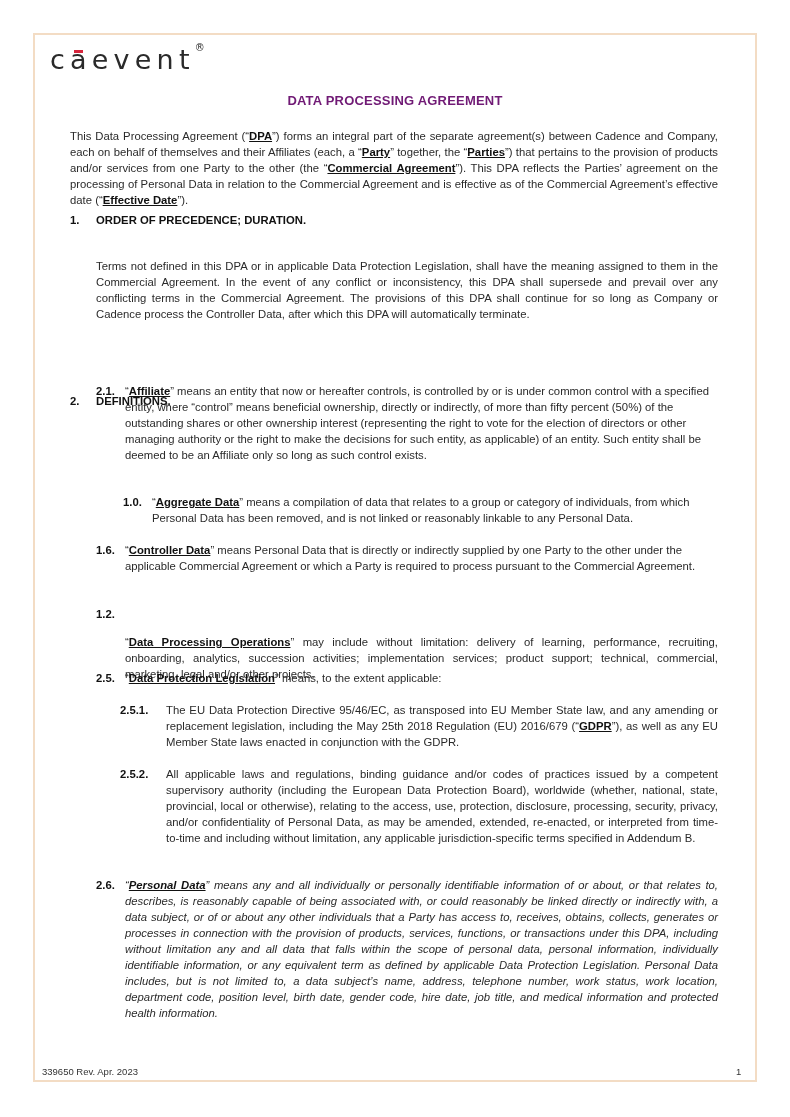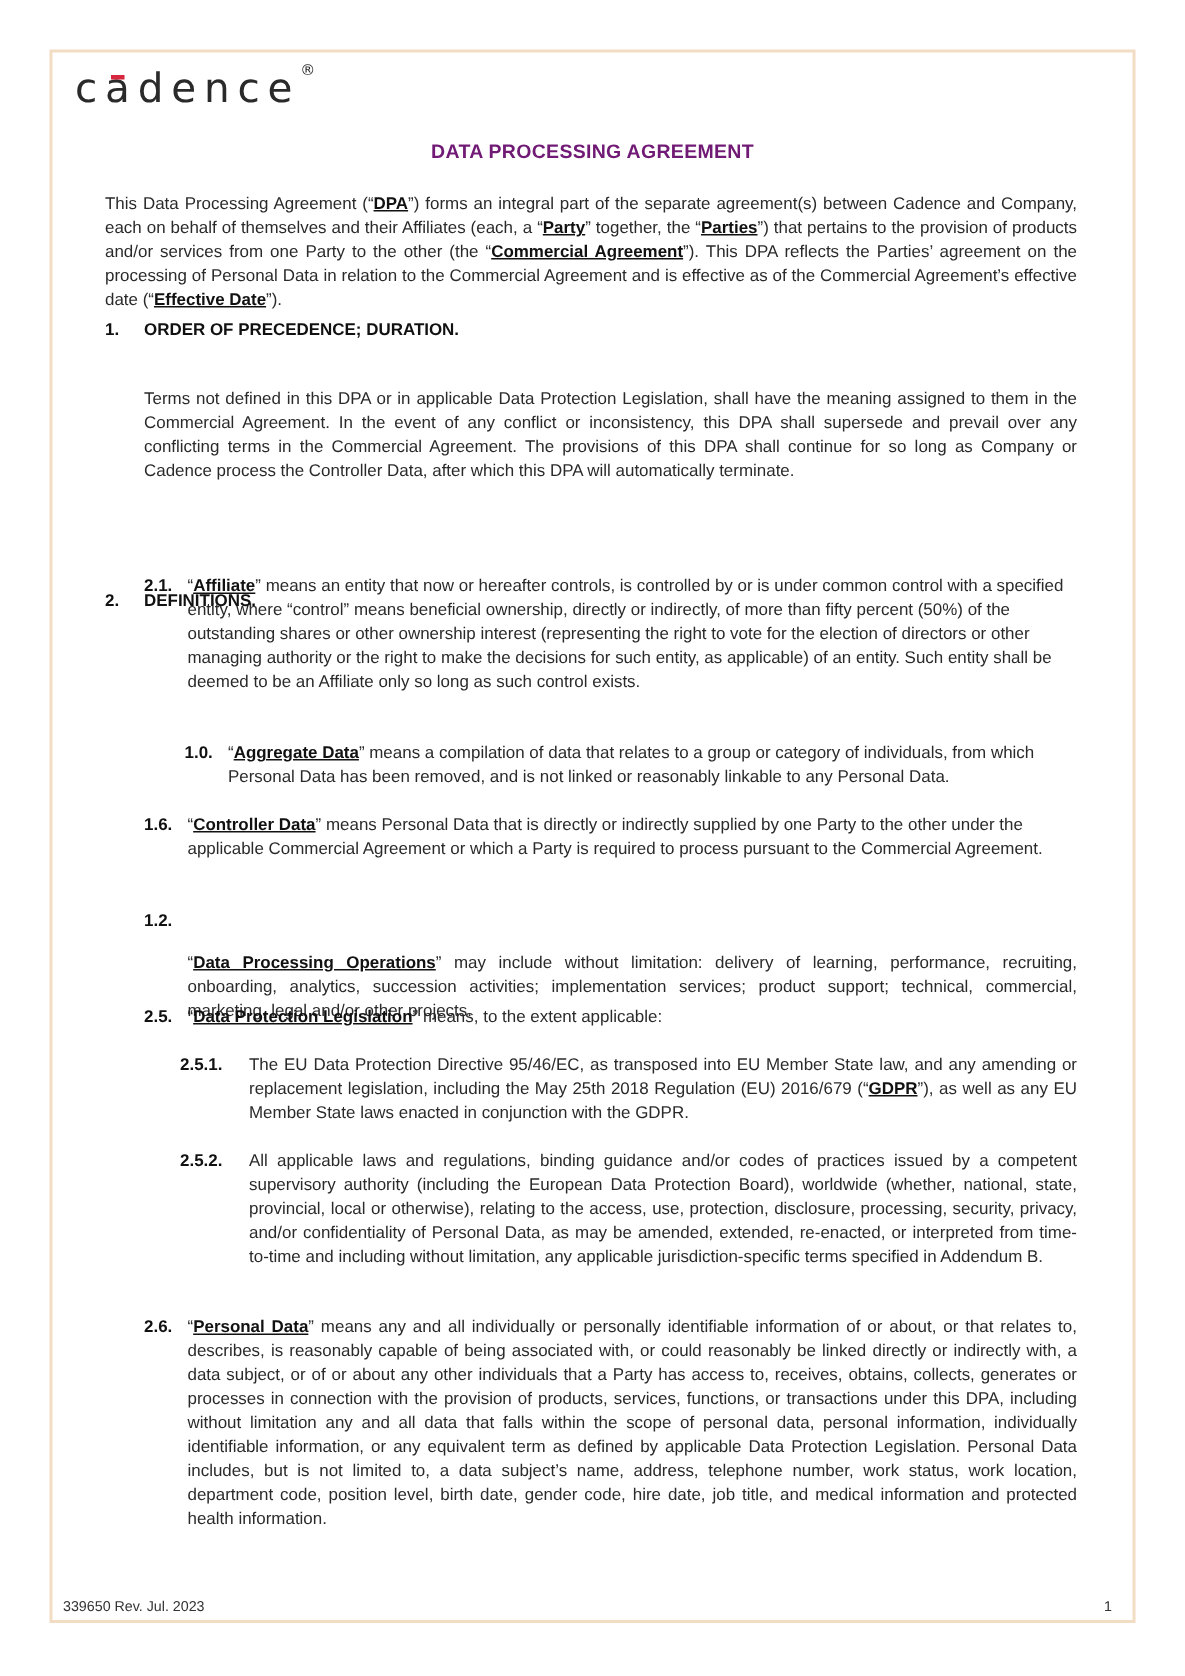--- a/index.html
+++ b/index.html
@@ -20,21 +20,21 @@
     .footer-left { position: absolute; left: 42px; top: 1066px; font-size: 9.5px; color: #333; }
     .footer-right { position: absolute; left: 736px; top: 1066px; font-size: 9.5px; color: #333; }
     .j { text-align: justify; }
   </style>
 </head>
 <body>
 
 <div class="page-frame"></div>
 
 <div class="logo">
-  <span>c</span><span class="a-wrap"><span class="macron"></span><span>a</span></span><span>dence</span><span class="reg">®</span>
+  <span>c</span><span class="a-wrap"><span class="macron"></span><span>a</span></span><span>event</span><span class="reg">®</span>
 </div>
 
 <div class="title">DATA PROCESSING AGREEMENT</div>
 
 <div class="para intro"><span>This Data Processing Agreement (“</span><span class="term">DPA</span><span>”) forms an integral part of the separate agreement(s) between Cadence and Company, each on behalf of themselves and their Affiliates (each, a “</span><span class="term">Party</span><span>” together, the “</span><span class="term">Parties</span><span>”) that pertains to the provision of products and/or services from one Party to the other (the “</span><span class="term">Commercial Agreement</span><span>”). This DPA reflects the Parties’ agreement on the processing of Personal Data in relation to the Commercial Agreement and is effective as of the Commercial Agreement’s effective date (“</span><span class="term">Effective Date</span><span>”).</span></div>
 
 <div class="section-head" style="top:214px;">
   <span class="num">1.</span><span>ORDER OF PRECEDENCE; DURATION.</span>
 </div>
 <div class="para" style="left:96px; top:258px; width:622px;">Terms not defined in this DPA or in applicable Data Protection Legislation, shall have the meaning assigned to them in the Commercial Agreement. In the event of any conflict or inconsistency, this DPA shall supersede and prevail over any conflicting terms in the Commercial Agreement. The provisions of this DPA shall continue for so long as Company or Cadence process the Controller Data, after which this DPA will automatically terminate.</div>
@@ -85,19 +85,19 @@
   </div>
 </div>
 
 <div class="item" style="left:120px; top:766px; width:598px;">
   <span class="num">2.5.2.</span>
   <div style="padding-left:46px; text-align:justify;">All applicable laws and regulations, binding guidance and/or codes of practices issued by a competent supervisory authority (including the European Data Protection Board), worldwide (whether, national, state, provincial, local or otherwise), relating to the access, use, protection, disclosure, processing, security, privacy, and/or confidentiality of Personal Data, as may be amended, extended, re-enacted, or interpreted from time-to-time and including without limitation, any applicable jurisdiction-specific terms specified in Addendum B.</div>
 </div>
 
 <div class="item" style="left:96px; top:877px; width:622px;">
   <span class="num">2.6.</span>
-  <div style="padding-left:29px; text-align:justify;">
+  <div style="padding-left:29px; text-align:justify;font-style:italic;">
     <span>“</span><span class="term">Personal Data</span><span>” means any and all individually or personally identifiable information of or about, or that relates to, describes, is reasonably capable of being associated with, or could reasonably be linked directly or indirectly with, a data subject, or of or about any other individuals that a Party has access to, receives, obtains, collects, generates or processes in connection with the provision of products, services, functions, or transactions under this DPA, including without limitation any and all data that falls within the scope of personal data, personal information, individually identifiable information, or any equivalent term as defined by applicable Data Protection Legislation. Personal Data includes, but is not limited to, a data subject’s name, address, telephone number, work status, work location, department code, position level, birth date, gender code, hire date, job title, and medical information and protected health information.</span>
   </div>
 </div>
 
-<div class="footer-left">339650  Rev. Jul. 2023</div>
+<div class="footer-left">339650  Rev. Apr. 2023</div>
 <div class="footer-right">1</div>
 
 </body></html>

